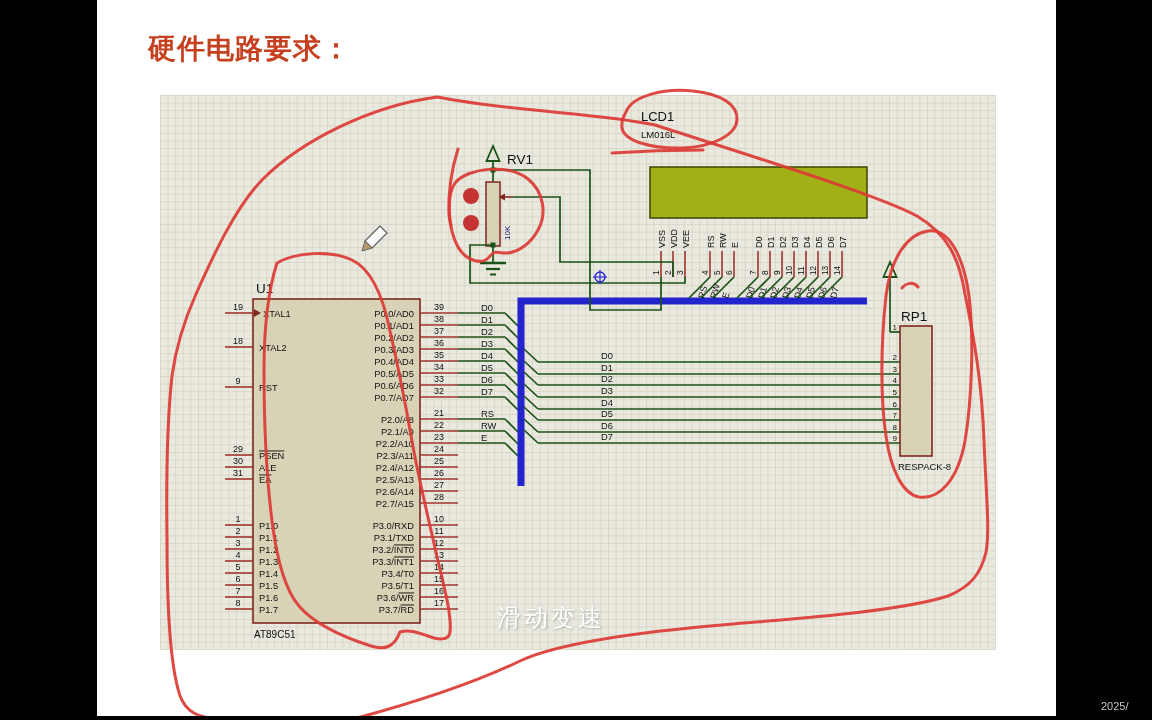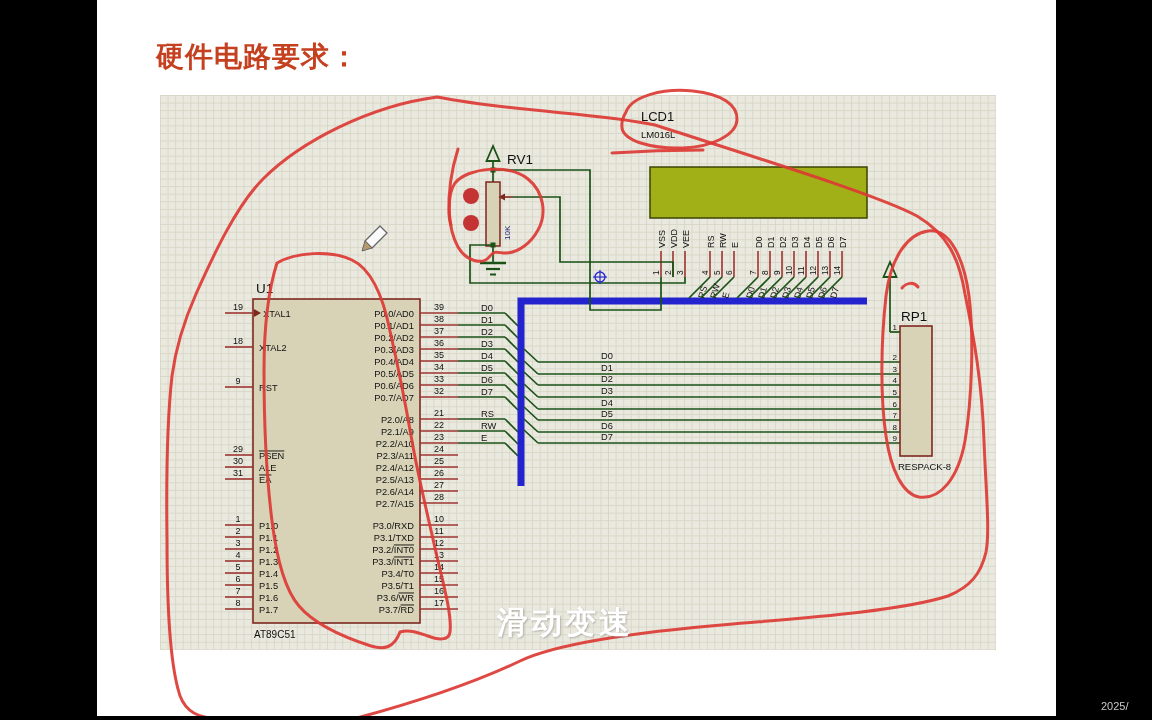--- a/index.html
+++ b/index.html
@@ -2,27 +2,27 @@
 <html><head>
 <meta charset="utf-8">
 <style>
   html,body{margin:0;padding:0;background:#fff;}
   .frame{position:relative;width:1152px;height:720px;background:#ffffff;overflow:hidden;
          font-family:"Liberation Sans",sans-serif;}
   .bar{position:absolute;background:#000;}
   .bar.left{left:0;top:0;width:97px;height:720px;}
   .bar.right{left:1056px;top:0;width:96px;height:720px;}
   .bar.bottom{left:0;top:716px;width:1152px;height:4px;}
-  .title{position:absolute;left:148px;top:30px;margin:8px;font-family:"Liberation Serif","DejaVu Serif",serif;
+  .title{position:absolute;left:148px;top:30px;margin:0;font-family:"Liberation Serif","DejaVu Serif",serif;
          font-size:28px;font-weight:bold;letter-spacing:1px;}
   .grid-panel{position:absolute;left:160px;top:95px;width:836px;height:555px;}
   #schem{position:absolute;left:0;top:0;}
   #schem text{font-family:"Liberation Sans",sans-serif;}
   .ol{text-decoration:overline;}
-  .caption{position:absolute;left:497px;top:602px;font-size:31px;font-weight:700;letter-spacing:3px;
+  .caption{position:absolute;left:497px;top:602px;font-size:24px;font-weight:400;letter-spacing:3px;
            text-shadow:1px 1px 2px rgba(110,110,110,0.45);}
   .corner{position:absolute;left:1101px;top:700px;font-size:11px;}
 </style>
 </head>
 <body>
 
 <div class="frame">
   <h1 class="title" style="color: rgb(197, 64, 31);">硬件电路要求：</h1>
   <div class="grid-panel" style="background-color: rgb(234, 233, 223); background-image: linear-gradient(rgb(216, 215, 199) 1px, transparent 1px), linear-gradient(90deg, rgb(216, 215, 199) 1px, transparent 1px); background-size: 7.6px 7.6px;"></div>
   <svg id="schem" width="1152" height="720" viewBox="0 0 1152 720">

